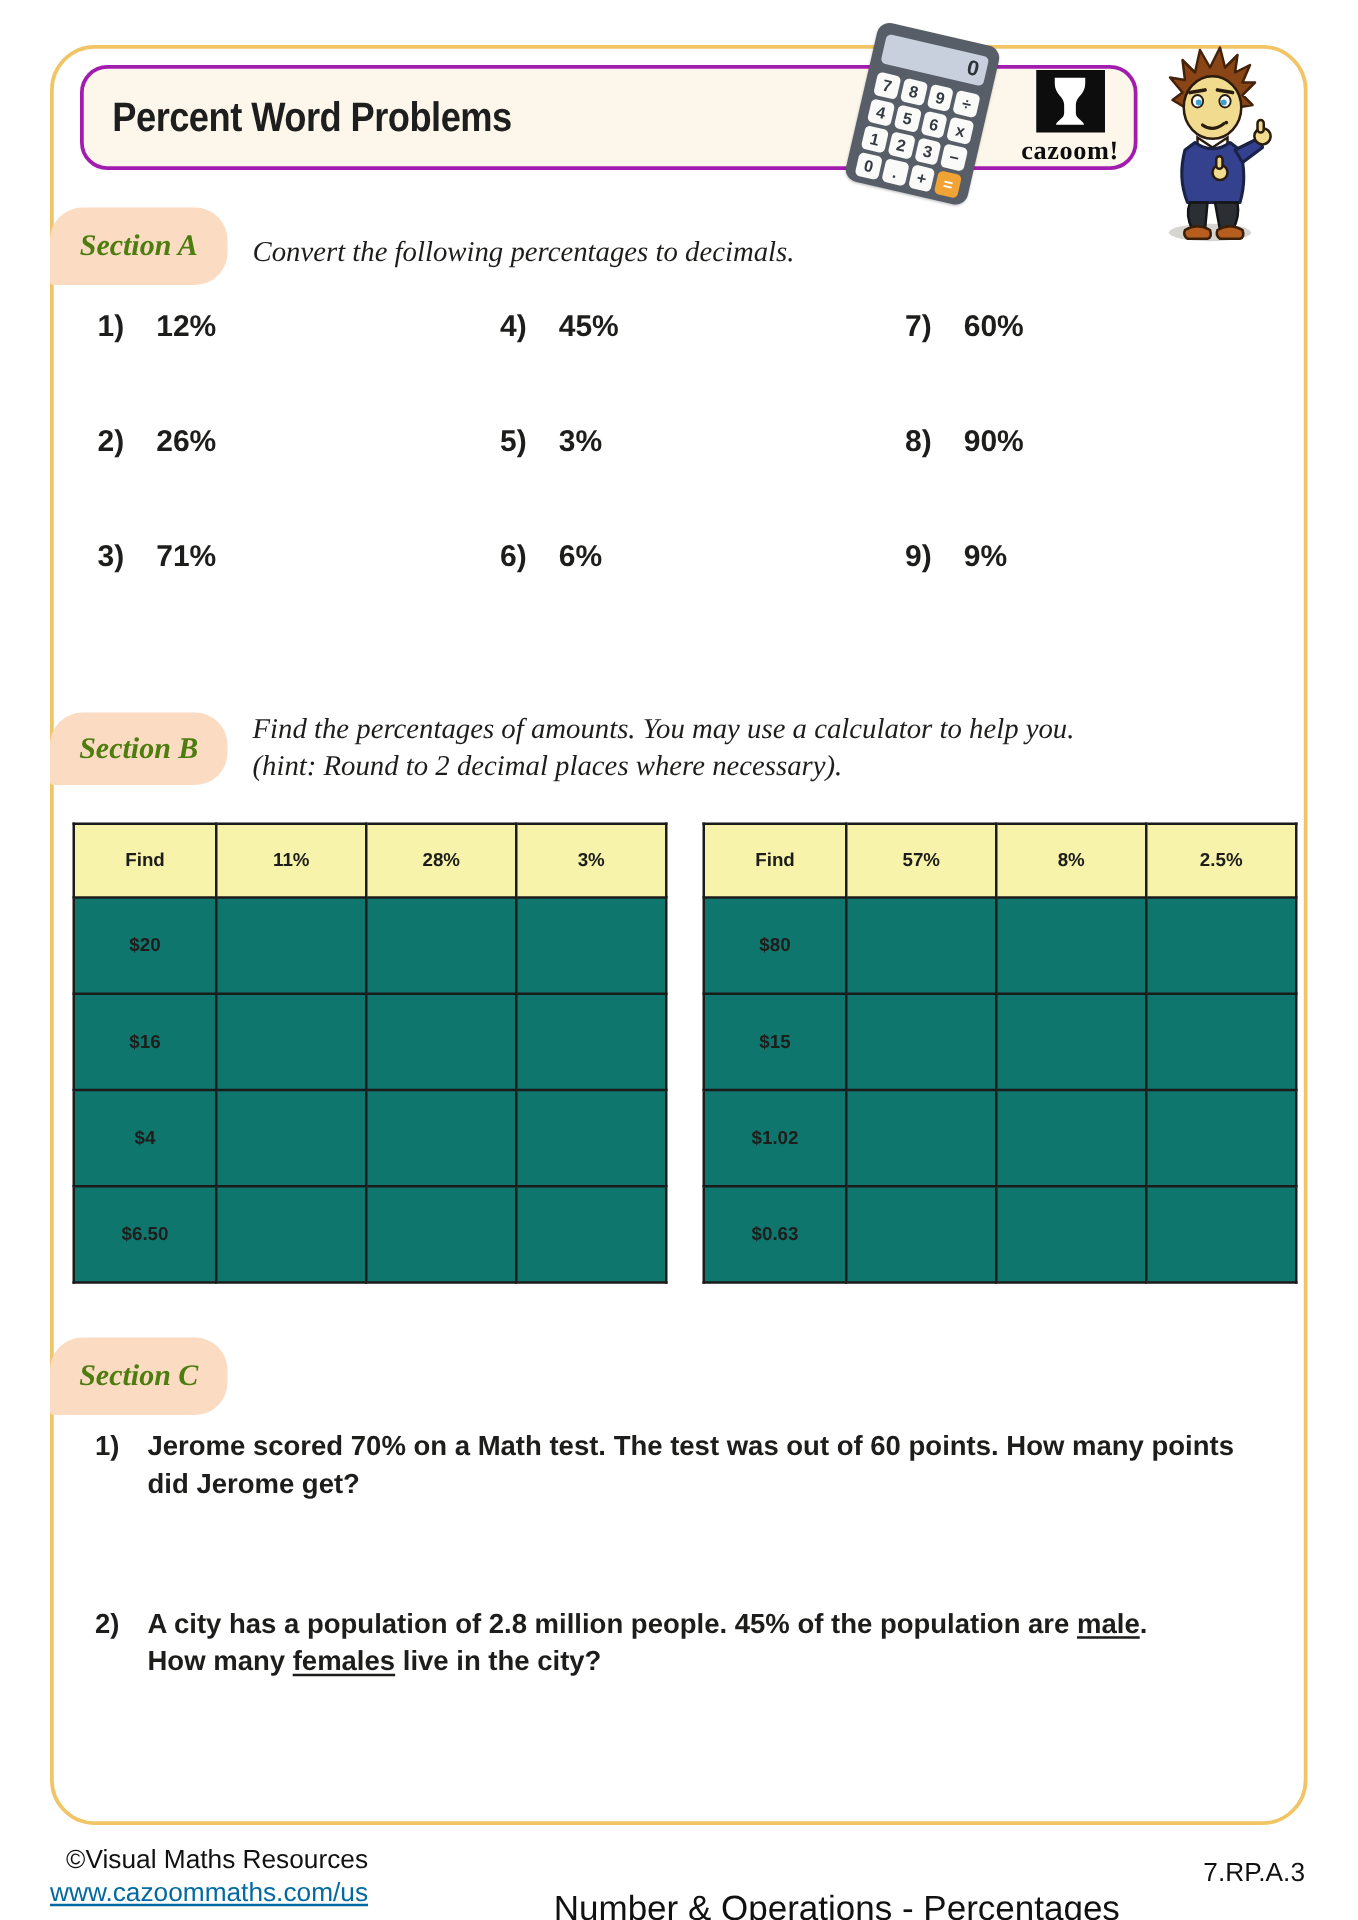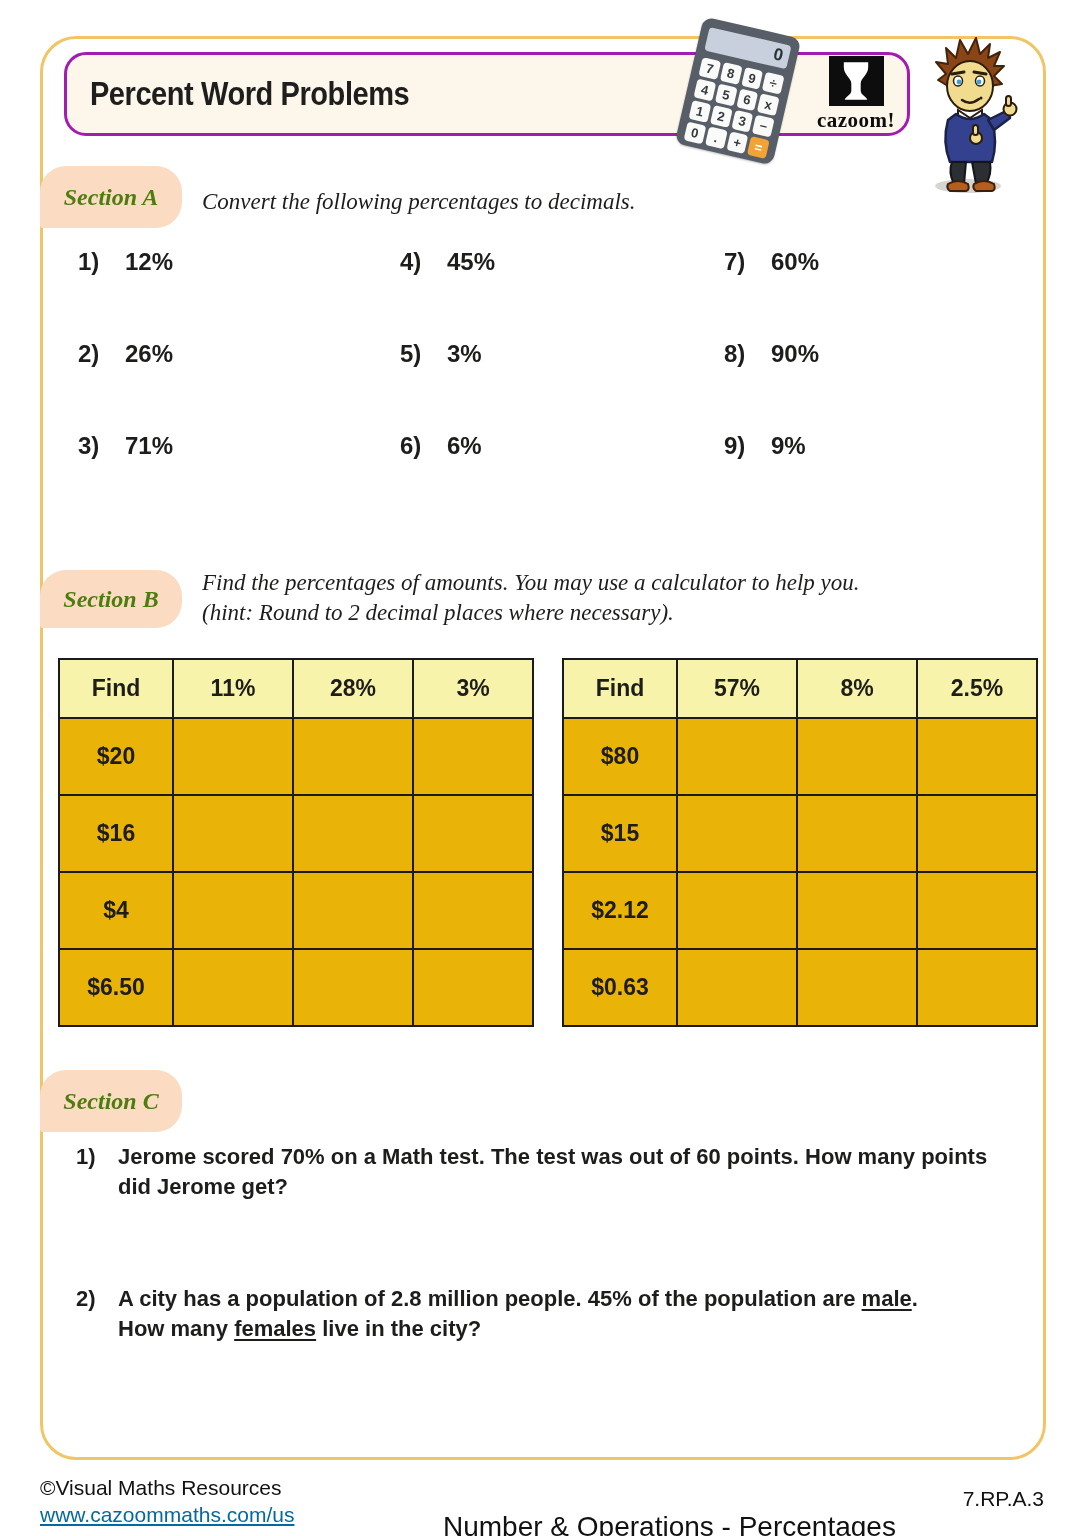--- a/index.html
+++ b/index.html
@@ -56,36 +56,36 @@
   .sa-grid{position:absolute;left:78px;top:248px;width:900px;display:grid;
            grid-template-columns:322px 324px 1fr;grid-auto-rows:92px;}
   .sa-item{display:flex;font-weight:bold;font-size:24px;}
   .sa-num{width:47px;}
 
   
   .pct-table{position:absolute;top:658px;border-collapse:collapse;}
   .table-left{left:58px;}
   .table-right{left:562px;}
   .pct-table th,.pct-table td{border:2.5px solid #1b1b1b;padding:0;text-align:center;
-           font-weight:bold;font-size:23px;color:#1d1d1b;}
+           font-weight:bold;font-size:15px;color:#1d1d1b;}
   .pct-table th{height:57px;background:#F8F3AB;}
-  .pct-table td{height:75px;background:#eab308;}
+  .pct-table td{height:75px;background:#0f766e;}
   .pct-table .c0{width:112px;} .pct-table .c1{width:118px;}
   .pct-table .c2{width:118px;} .pct-table .c3{width:118px;}
 
   
   .question{position:absolute;left:76px;display:flex;font-weight:bold;font-size:22px;line-height:30px;}
   .q1{top:1142px;}
   .q2{top:1284px;}
   .q-num{width:42px;flex:none;}
   .q-text{width:890px;}
   .q-text u{text-decoration-thickness:2px;text-underline-offset:3px;}
 
   
-  .footer-left{position:absolute;left:40px;top:1474px;font-size:21px;color:#111111;line-height:27px;}
+  .footer-left{position:absolute;left:40px;top:1474px;font-size:21px;color:#111111;line-height:27px;text-align:right;}
   .footer-link{color:#0369a1;text-decoration:underline;}
   .footer-center{position:absolute;left:443px;top:1511px;font-size:28px;color:#111111;}
   .footer-right{position:absolute;right:42px;top:1487px;font-size:21px;color:#111111;}
 </style>
 </head>
 <body>
 
 <div class="sheet">
   <div class="page-border"></div>
 
@@ -255,21 +255,21 @@
           <td></td>
           <td></td>
     </tr>
     <tr>
       <td>$15</td>
       <td></td>
           <td></td>
           <td></td>
     </tr>
     <tr>
-      <td>$2.12</td>
+      <td>$1.02</td>
       <td></td>
           <td></td>
           <td></td>
     </tr>
     <tr>
       <td>$0.63</td>
       <td></td>
           <td></td>
           <td></td>
     </tr>

